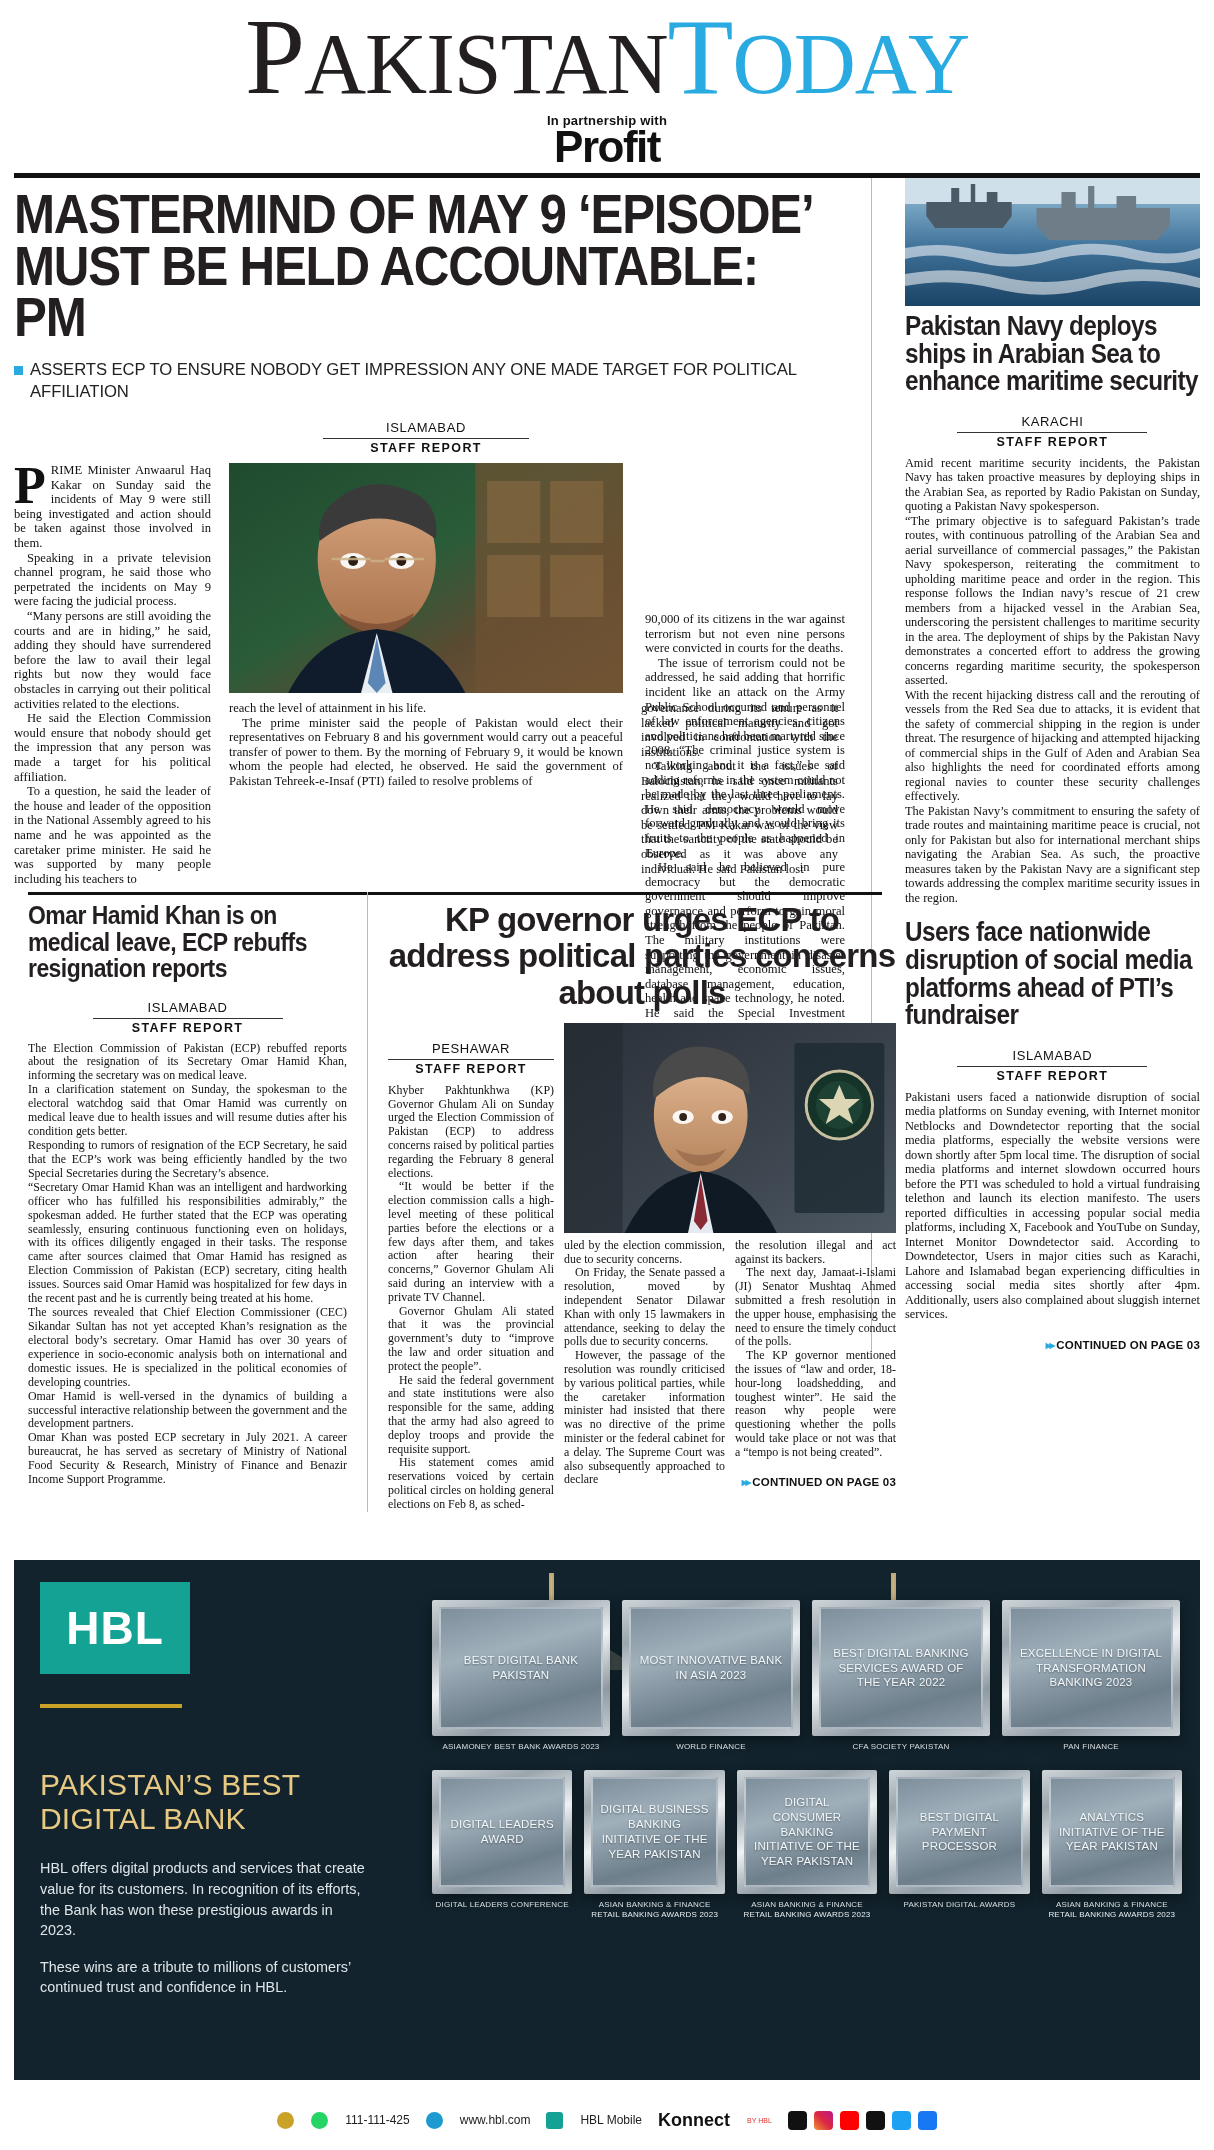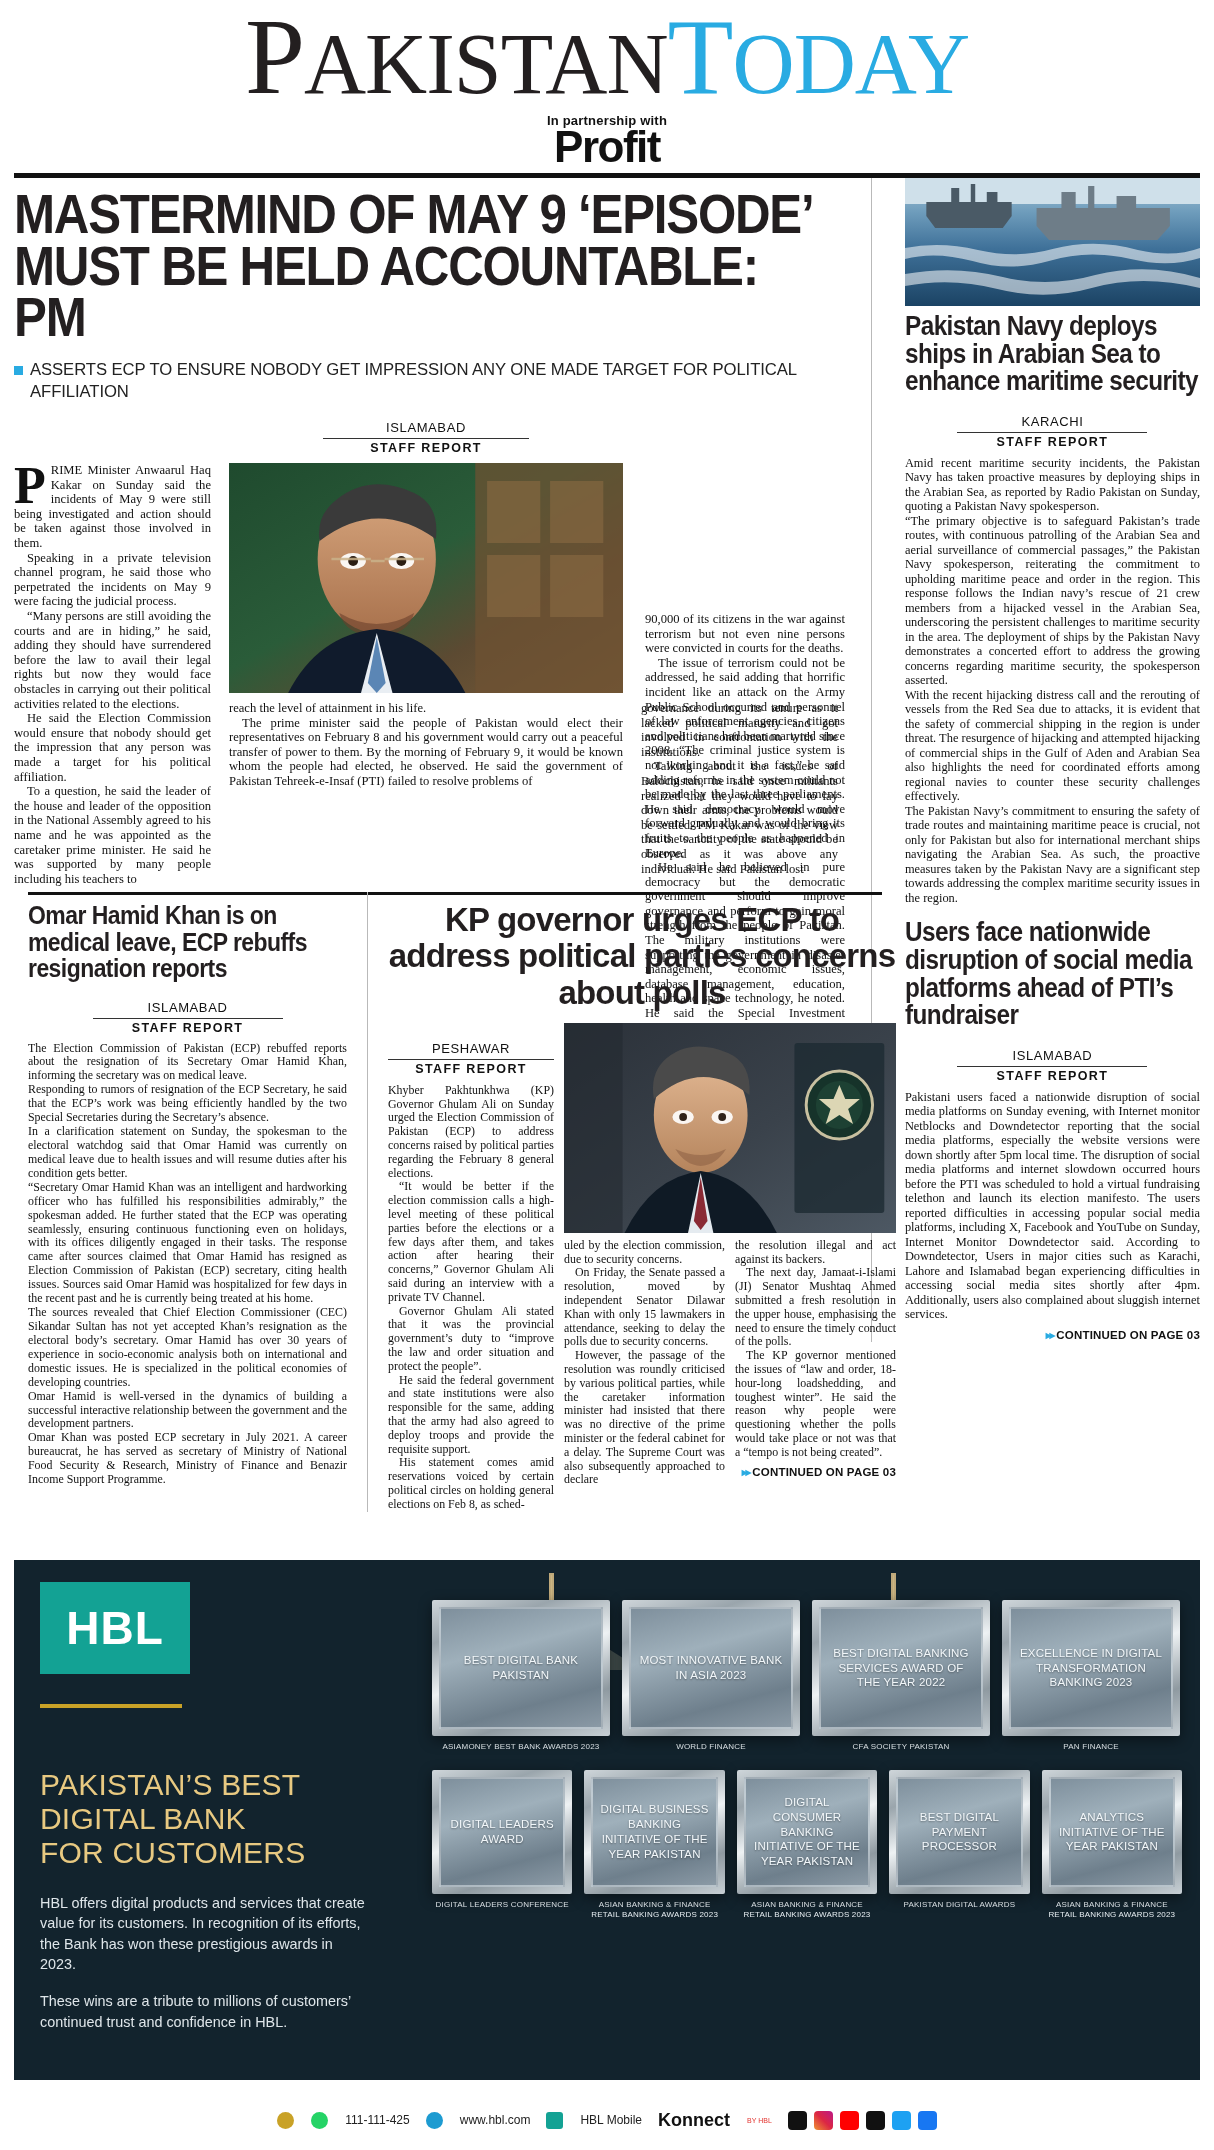--- a/index.html
+++ b/index.html
@@ -125,21 +125,21 @@
   .kp-cols { display:flex; gap:10px; margin-top:6px; }
   .kp-col { flex:1; font-size:11.9px; line-height:1.16; text-align:justify; }
   .kp-col p { text-indent:11px; margin:0; }
   .kp-col p.noind { text-indent:0; }
 
   .kp-photo { width:100%; height:210px; background:#2f3741; position:relative; overflow:hidden; }
 
   .cont {
     font-family:"Liberation Sans", sans-serif; font-weight:bold;
     font-size:11.5px; letter-spacing:.2px; color:#111; text-align:right;
-    margin-top:6px; white-space:nowrap;
+    margin-top:16px; white-space:nowrap;
   }
   .cont .arrows { color:#29abe2; font-weight:bold; letter-spacing:-2px; margin-right:3px; }
 
   
   .ad {
     position:absolute; left:14px; top:1560px; width:1186px; height:520px;
     background:#12232d; overflow:hidden;
   }
   .ad-left { position:absolute; left:0; top:0; width:410px; height:100%; padding:22px 26px; }
   .hbl-logo {
@@ -378,22 +378,22 @@
 
     <div class="mid-a" style="margin-left:14px">
       <div class="sec-hl omar-hl">Omar Hamid Khan is on medical leave, ECP rebuffs resignation reports</div>
       <div class="byline narrow" style="width:190px">
         <div class="city">ISLAMABAD</div>
         <div class="hrule"></div>
         <div class="staff">STAFF REPORT</div>
       </div>
       <div class="rcol-txt" style="font-size:11.9px">
         <p>The Election Commission of Pakistan (ECP) rebuffed reports about the resignation of its Secretary Omar Hamid Khan, informing the secretary was on medical leave.</p>
+        <p>In a clarification statement on Sunday, the spokesman to the electoral watchdog said that Omar Hamid was currently on medical leave due to health issues and will resume duties after his condition gets better.</p>
         <p>Responding to rumors of resignation of the ECP Secretary, he said that the ECP’s work was being efficiently handled by the two Special Secretaries during the Secretary’s absence.</p>
-        <p>In a clarification statement on Sunday, the spokesman to the electoral watchdog said that Omar Hamid was currently on medical leave due to health issues and will resume duties after his condition gets better.</p>
         <p>“Secretary Omar Hamid Khan was an intelligent and hardworking officer who has fulfilled his responsibilities admirably,” the spokesman added. He further stated that the ECP was operating seamlessly, ensuring continuous functioning even on holidays, with its offices diligently engaged in their tasks. The response came after sources claimed that Omar Hamid has resigned as Election Commission of Pakistan (ECP) secretary, citing health issues. Sources said Omar Hamid was hospitalized for few days in the recent past and he is currently being treated at his home.</p>
         <p>The sources revealed that Chief Election Commissioner (CEC) Sikandar Sultan has not yet accepted Khan’s resignation as the electoral body’s secretary. Omar Hamid has over 30 years of experience in socio-economic analysis both on international and domestic issues. He is specialized in the political economies of developing countries.</p>
         <p>Omar Hamid is well-versed in the dynamics of building a successful interactive relationship between the government and the development partners.</p>
         <p>Omar Khan was posted ECP secretary in July 2021. A career bureaucrat, he has served as secretary of Ministry of National Food Security &amp; Research, Ministry of Finance and Benazir Income Support Programme.</p>
       </div>
     </div>
 
     <div class="rail"></div>
 
     <div class="mid-b">
@@ -470,21 +470,20 @@
   <div class="ad">
 
     <div class="ad-left">
       <div class="hbl-logo">
         <span>HBL</span>
       </div>
       <div class="hbl-bar"></div>
       <div class="ad-head">
         <div>PAKISTAN’S BEST</div>
         <div>DIGITAL BANK</div>
-        <div>FOR CUSTOMERS</div>
       </div>
       <div class="ad-body">
         <p>HBL offers digital products and services that create value for its customers. In recognition of its efforts, the Bank has won these prestigious awards in 2023.</p>
         <p>These wins are a tribute to millions of customers’ continued trust and confidence in HBL.</p>
       </div>
     </div>
 
     <div class="ad-right">
       <svg style="position:absolute;left:40px;top:10px;width:720px;height:100px" viewBox="0 0 720 100">
         <g stroke="#bfa97a" stroke-width="2" fill="#cbb582">

